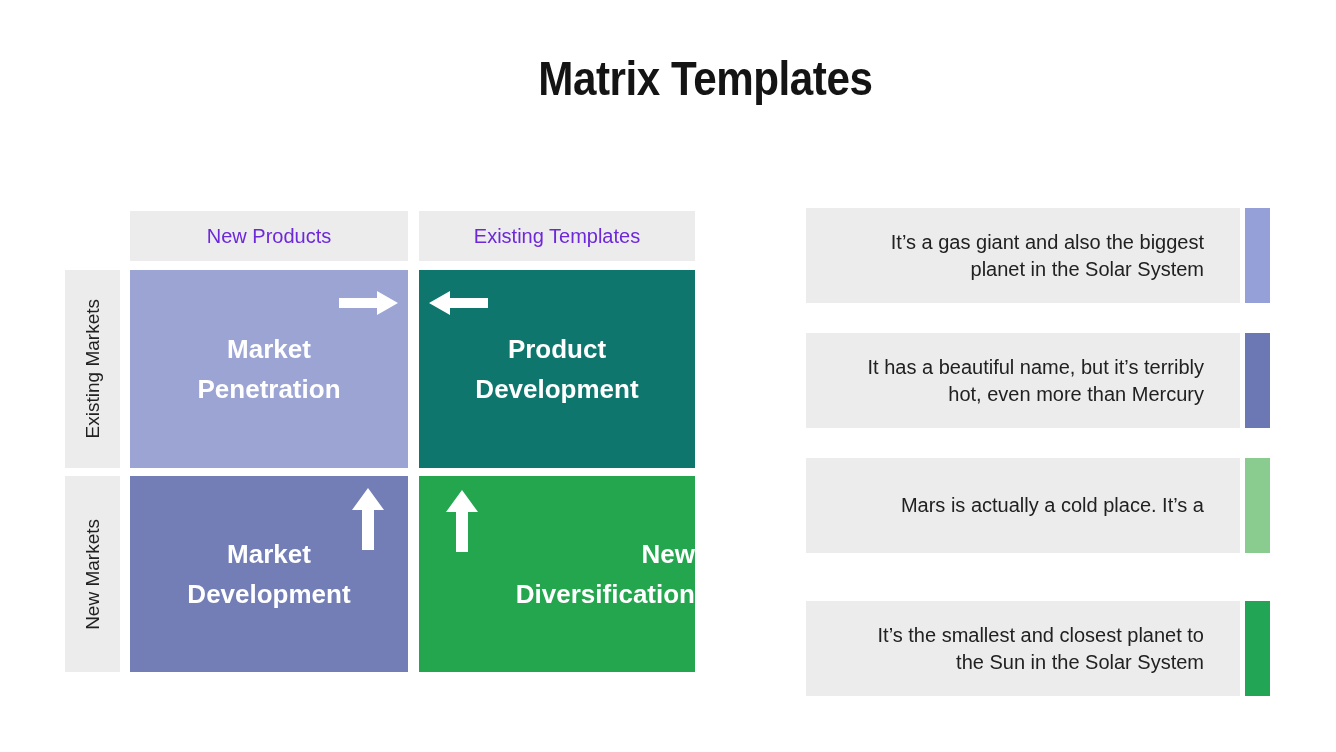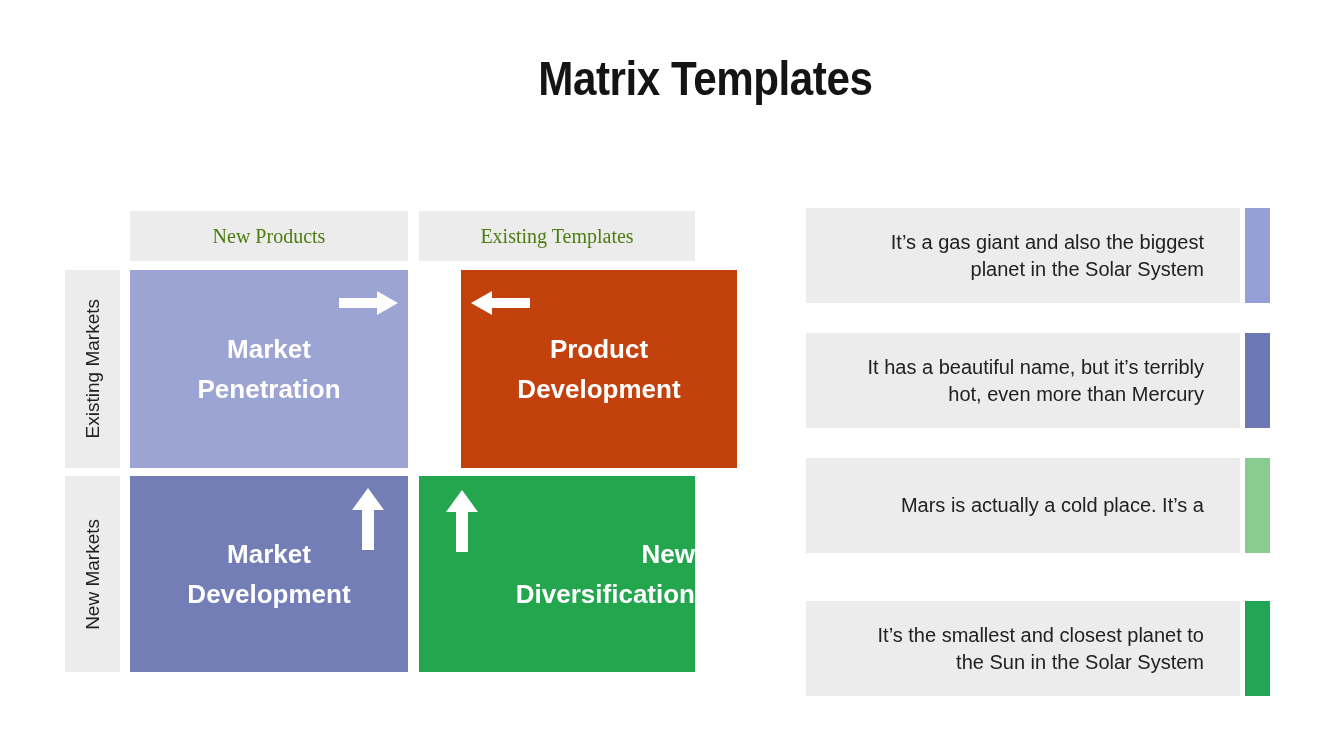--- a/index.html
+++ b/index.html
@@ -12,21 +12,21 @@
   
   .title {
     position:absolute; top:50px; left:0; width:100%; text-align:center;
     font-size:49px; font-weight:700; color:#141414;padding-left:37px;
   }
   .title span { display:inline-block; transform:scaleX(0.86); letter-spacing:-0.5px; }
 
   
   .hdr {
     position:absolute; background:#ECECEC; display:flex; align-items:center;
-    justify-content:center; font-size:20px; color:#4d7c0f;font-family:Liberation Serif, serif;
+    justify-content:center; font-size:20px; color:#6d28d9;
   }
   #hdr1 { left:130px; top:211px; width:278px; height:50px; }
   #hdr2 { left:419px; top:211px; width:276px; height:50px; }
 
   
   .rowlbl {
     position:absolute; left:65px; width:55px; background:#ECECEC;
     display:flex; align-items:center; justify-content:center;
   }
   .rowlbl span {
@@ -88,21 +88,21 @@
   <div class="quad" id="q1" style="background-color: rgb(156, 164, 212);">
     <span class="arrow">
       <svg width="59" height="24" viewBox="0 0 59 24">
           <polygon points="0,7 38,7 38,0 59,12 38,24 38,17 0,17" fill="#FFFFFF"></polygon>
         </svg>
     </span>
     <div>Market</div>
     <div>Penetration</div>
   </div>
 
-  <div class="quad" id="q2" style="background-color: #c2410c; margin-left: 42px;">
+  <div class="quad" id="q2" style="background-color: #0f766e;">
     <span class="arrow">
       <svg width="59" height="24" viewBox="0 0 59 24">
           <polygon points="59,7 21,7 21,0 0,12 21,24 21,17 59,17" fill="#FFFFFF"></polygon>
         </svg>
     </span>
     <div>Product</div>
     <div>Development</div>
   </div>
 
   <div class="quad" id="q3" style="background-color: rgb(114, 126, 181);">

